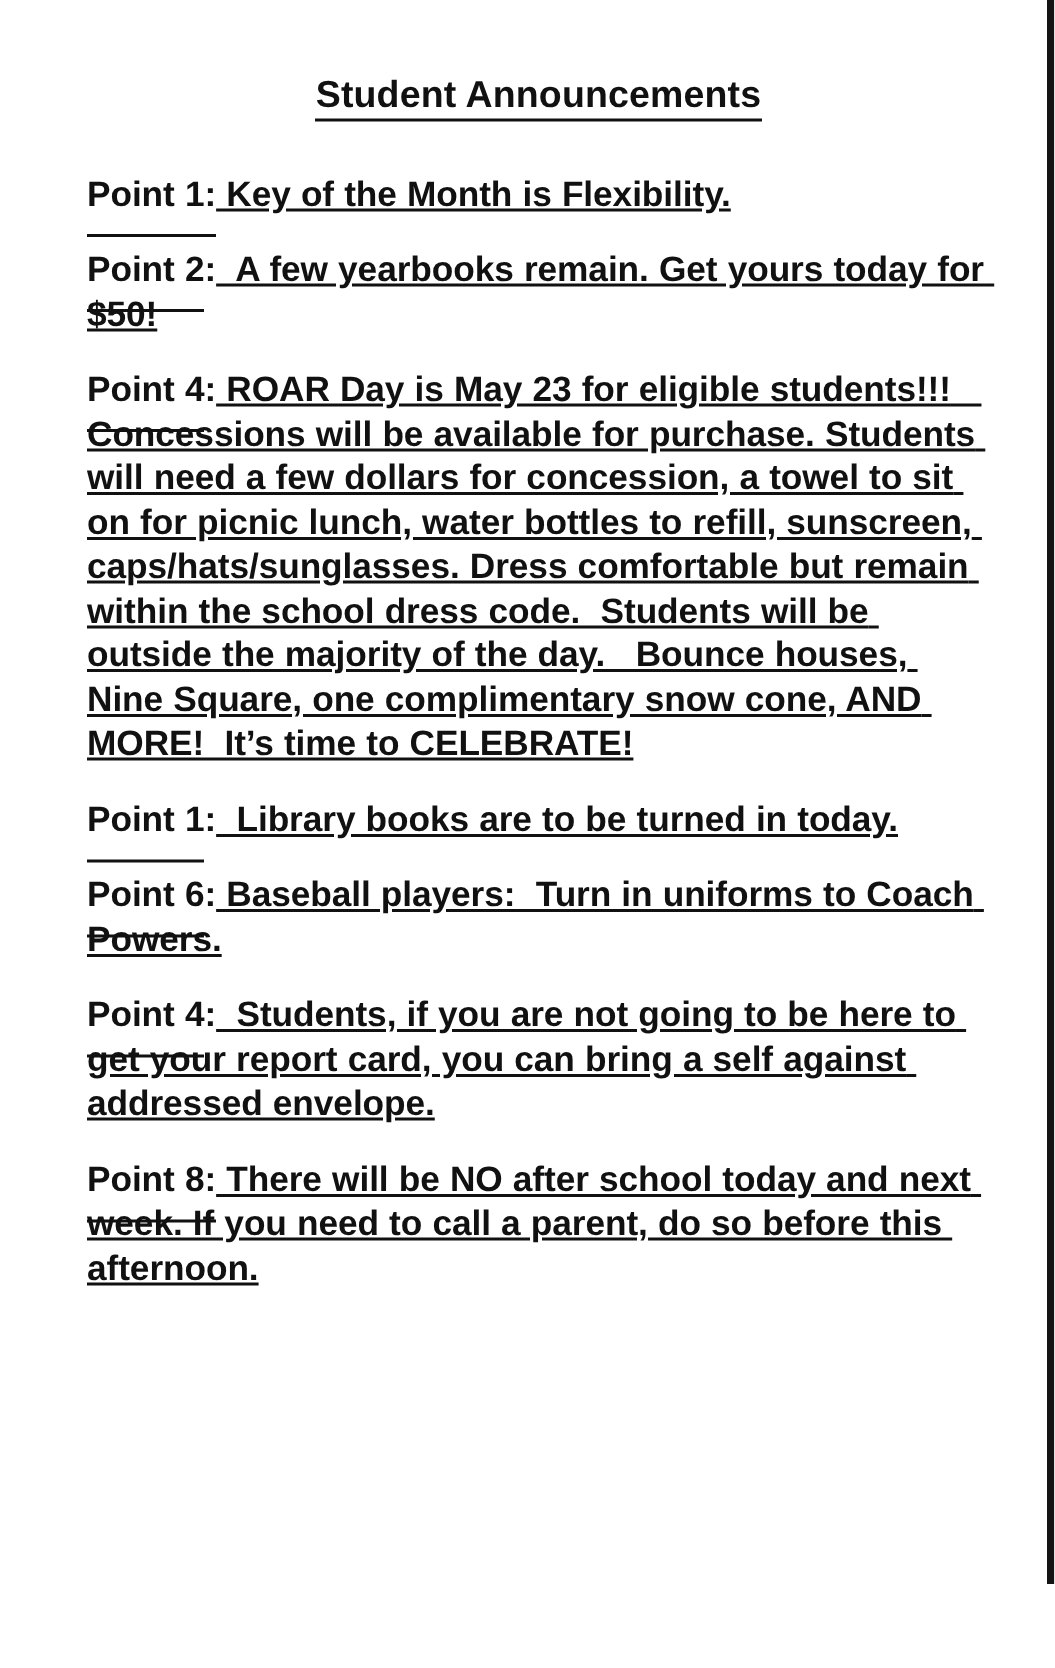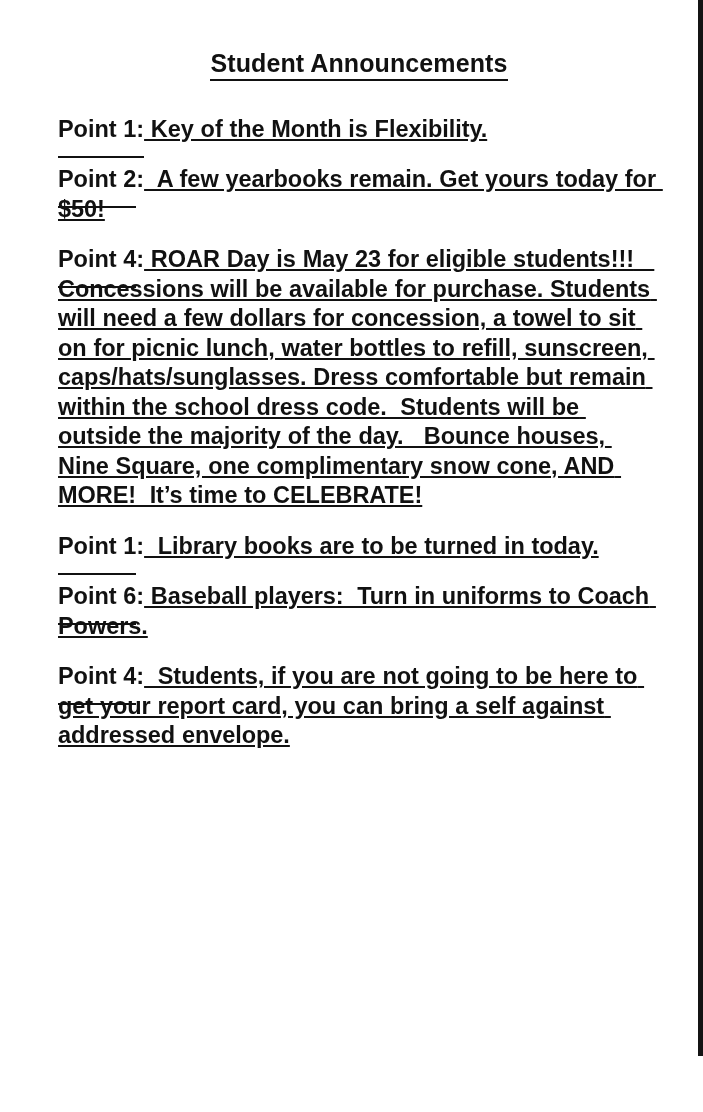--- a/index.html
+++ b/index.html
@@ -105,16 +105,17 @@
 
     <h1 class="doc-title"><span class="title-text">Student Announcements</span></h1>
 
     <ul class="points" id="points-list">
         <li class="point"><span class="point-label">Point 1</span><span class="point-label">:</span><span class="point-body"> Key of the Month is Flexibility.</span></li>
         <li class="point"><span class="point-label">Point 2</span><span class="point-colon">:</span><span class="point-body">  A few yearbooks remain. Get yours today for $50!</span></li>
         <li class="point"><span class="point-label">Point 4</span><span class="point-colon">:</span><span class="point-body"> ROAR Day is May 23 for eligible students!!!   Concessions will be available for purchase. Students will need a few dollars for concession, a towel to sit on for picnic lunch, water bottles to refill, sunscreen, caps/hats/sunglasses. Dress comfortable but remain within the school dress code.  Students will be outside the majority of the day.   Bounce houses, Nine Square, one complimentary snow cone, AND MORE!  It’s time to CELEBRATE!</span></li>
         <li class="point"><span class="point-label">Point 1</span><span class="point-colon">:</span><span class="point-body">  Library books are to be turned in today.</span></li>
         <li class="point"><span class="point-label">Point 6</span><span class="point-colon">:</span><span class="point-body"> Baseball players:  Turn in uniforms to Coach Powers.</span></li>
         <li class="point"><span class="point-label">Point 4</span><span class="point-colon">:</span><span class="point-body">  Students, if you are not going to be here to get your report card, you can bring a self against addressed envelope.</span></li>
+        <li class="point"><span class="point-label">Point 8</span><span class="point-label">:</span><span class="point-body"> There will be NO after school today and next week. If you need to call a parent, do so before this afternoon.</span></li>
       </ul>
 
   </div>
 </div>
 
 </body></html>

